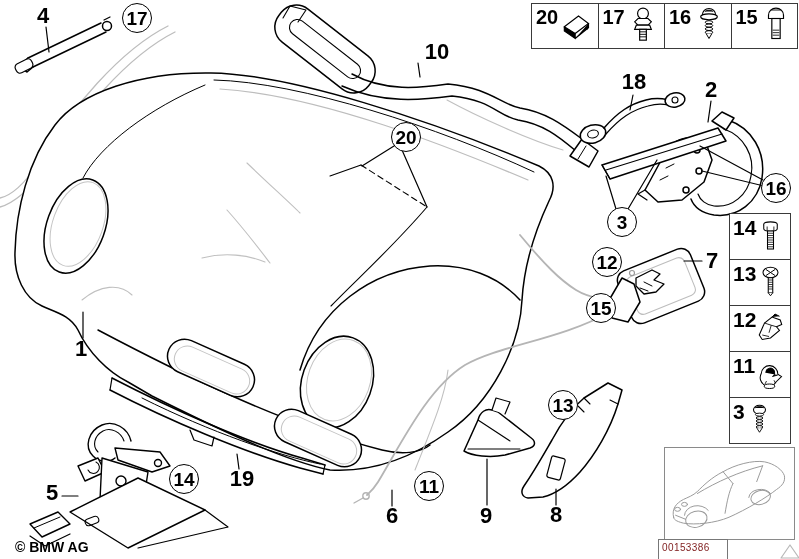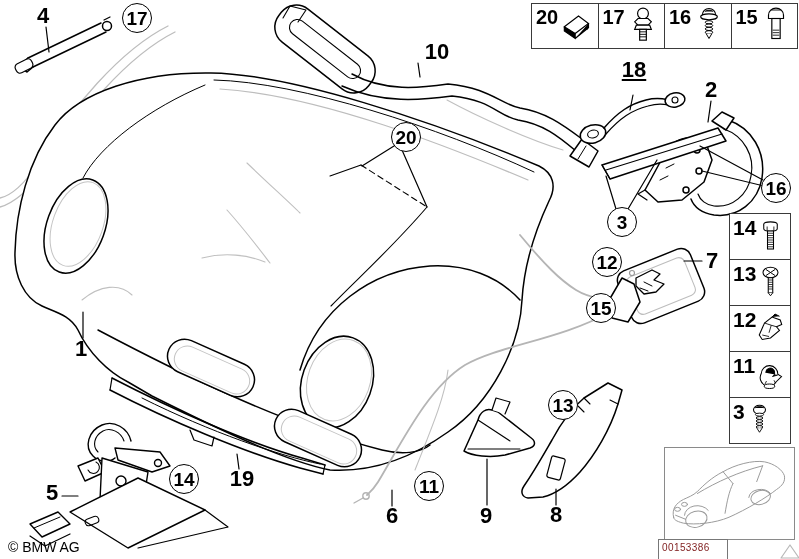--- a/index.html
+++ b/index.html
@@ -48,21 +48,21 @@
     position:absolute;left:664px;top:447px;width:131px;height:93px;box-sizing:border-box;
     border:1px solid #8a8a8a;background:#fff;
   }
   .car-box svg{width:100%;height:100%;}
   .num-plate{
     position:absolute;left:658px;top:539px;width:70px;height:25px;box-sizing:border-box;
     border:1px solid #777;font-size:10px;line-height:16px;color:#7f1d1d;
     padding-left:3px;letter-spacing:.4px;background:#fff;
   }
   .copyright{
-    position:absolute;left:8px;top:539px;font-weight:normal;font-size:14px;color:#000;
+    position:absolute;left:15px;top:539px;font-weight:bold;font-size:14px;color:#000;
   }
 </style>
 </head>
 <body>
 
 <div class="stage">
 
   <svg class="art" viewBox="0 0 799 559" fill="none" stroke="#000" stroke-width="1.5" stroke-linecap="round" stroke-linejoin="round">
 
     <defs>
@@ -392,21 +392,21 @@
     </div>
     <div class="callout-circle" style="left: 184px; top: 479px;">
       <span>14</span>
     </div>
     <div class="callout-plain" style="left: 43px; top: 16px;">
       <span>4</span>
     </div>
     <div class="callout-plain" style="left: 417px; top: 52px; margin-left: 20px;">
       <span>10</span>
     </div>
-    <div class="callout-plain" style="left: 634px; top: 70px; text-decoration: underline;">
+    <div class="callout-plain" style="left: 634px; top: 82px;">
       <span>18</span>
     </div>
     <div class="callout-plain" style="left: 711px; top: 90px;">
       <span>2</span>
     </div>
     <div class="callout-plain" style="left: 712px; top: 261px;">
       <span>7</span>
     </div>
     <div class="callout-plain" style="left: 81px; top: 349px;">
       <span>1</span>

